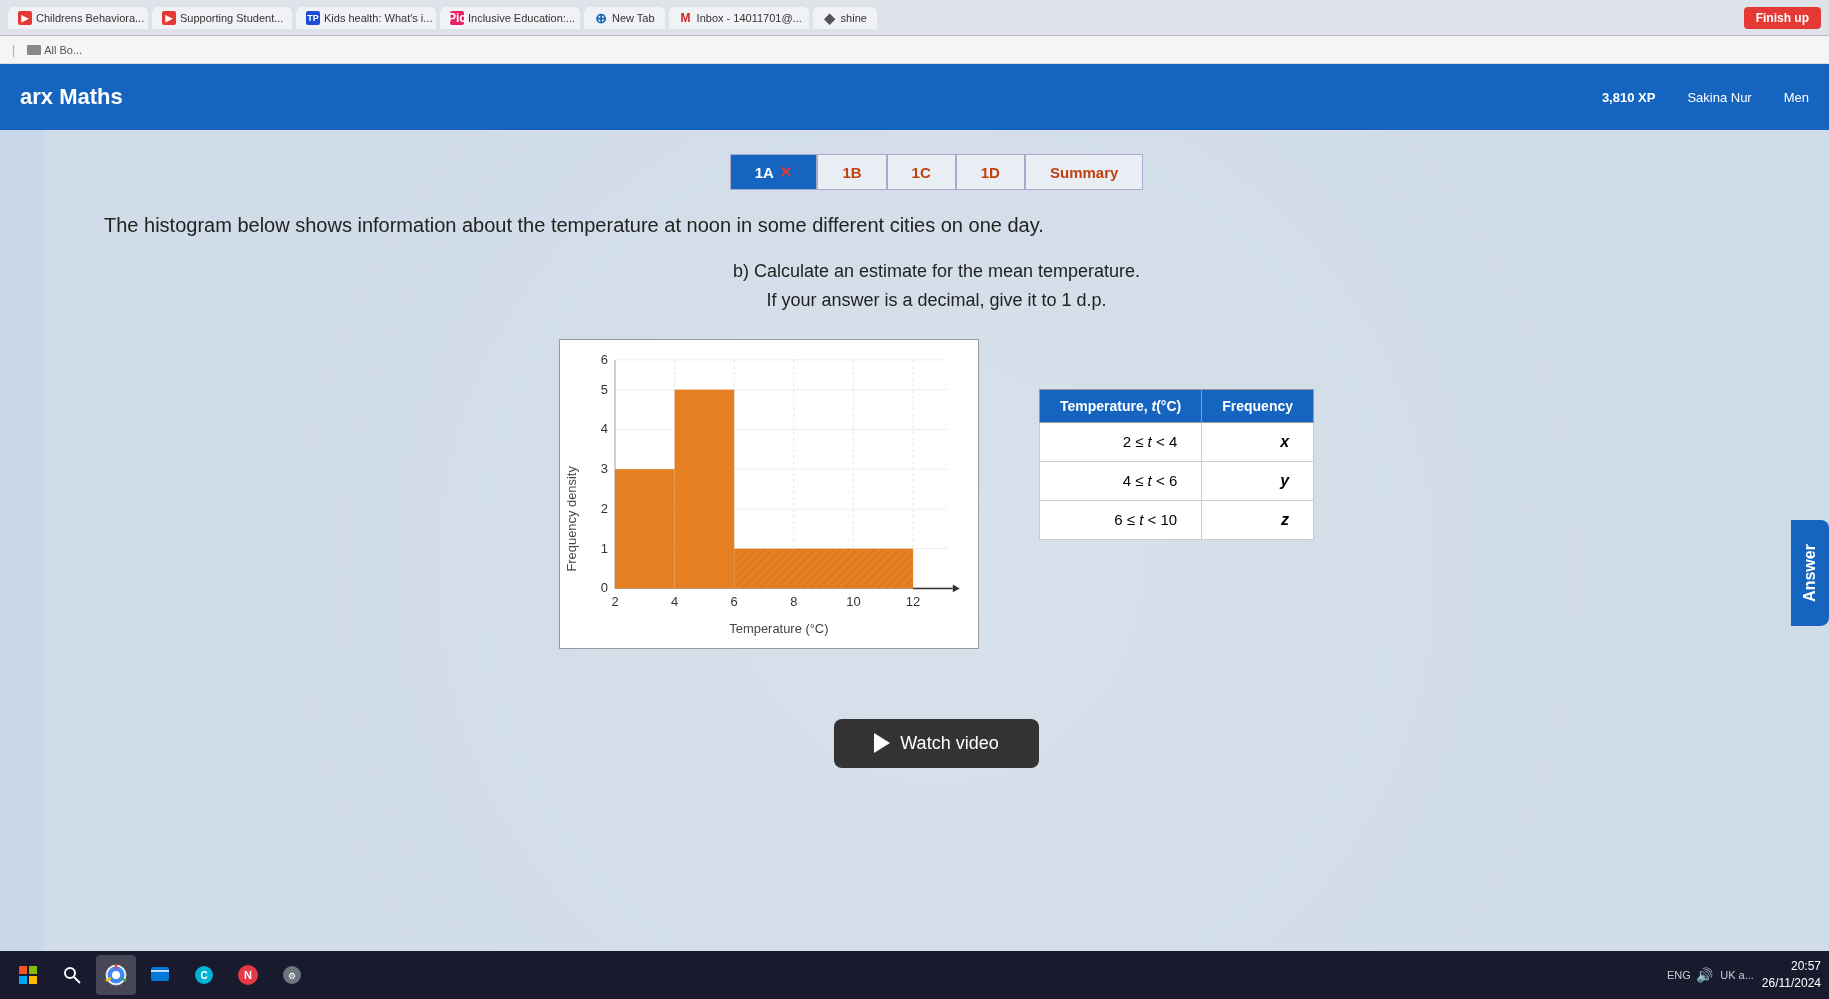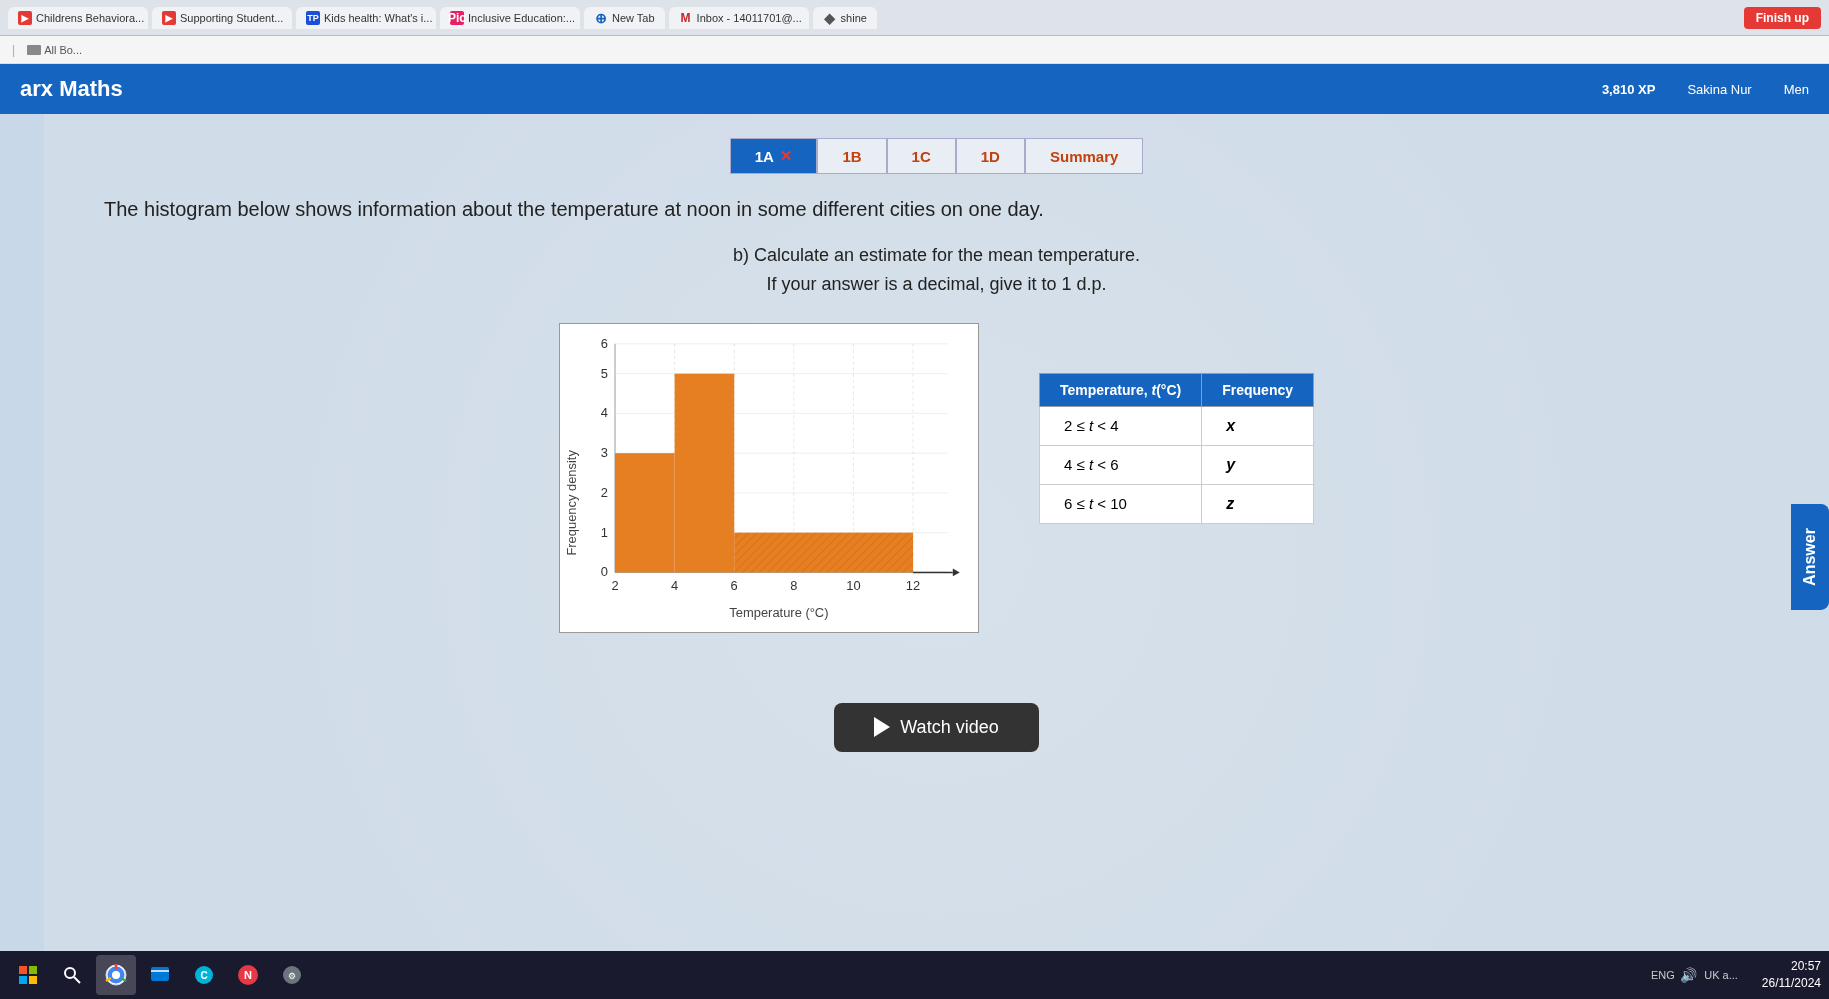--- a/index.html
+++ b/index.html
@@ -86,21 +86,21 @@
       width: 14px;
       height: 10px;
       background: #888;
       border-radius: 1px;
       display: inline-block;
     }
 
     
     .app-header {
       background: #1565c0;
-      height: 50px;
+      height: 66px;
       display: flex;
       align-items: center;
       padding: 0 20px;
       color: white;
     }
     .app-title {
       font-size: 22px;
       font-weight: bold;
       color: white;
     }
@@ -215,21 +215,21 @@
       padding: 8px 20px;
       font-size: 14px;
       border: 1px solid #999;
       text-align: center;
     }
     .freq-table td {
       background: white;
       padding: 10px 24px;
       font-size: 15px;
       border: 1px solid #ccc;
-      text-align: left;
+      text-align: right;
     }
     .freq-table td.variable {
       font-style: italic;
       font-weight: bold;
       font-size: 16px;
     }
 
     
     .watch-video-btn {
       display: flex;
@@ -268,21 +268,21 @@
       justify-content: center;
       border-radius: 4px;
       cursor: pointer;
       font-size: 20px;
     }
     .taskbar-icon.active { background: rgba(255,255,255,0.2); }
     .taskbar-right {
       margin-left: auto;
       display: flex;
       align-items: center;
-      gap: 24px;
+      gap: 8px;
       color: white;
       font-size: 12px;
     }
     .taskbar-time {
       text-align: right;
       line-height: 1.4;
     }
     .taskbar-sys {
       display: flex;
       align-items: center;

